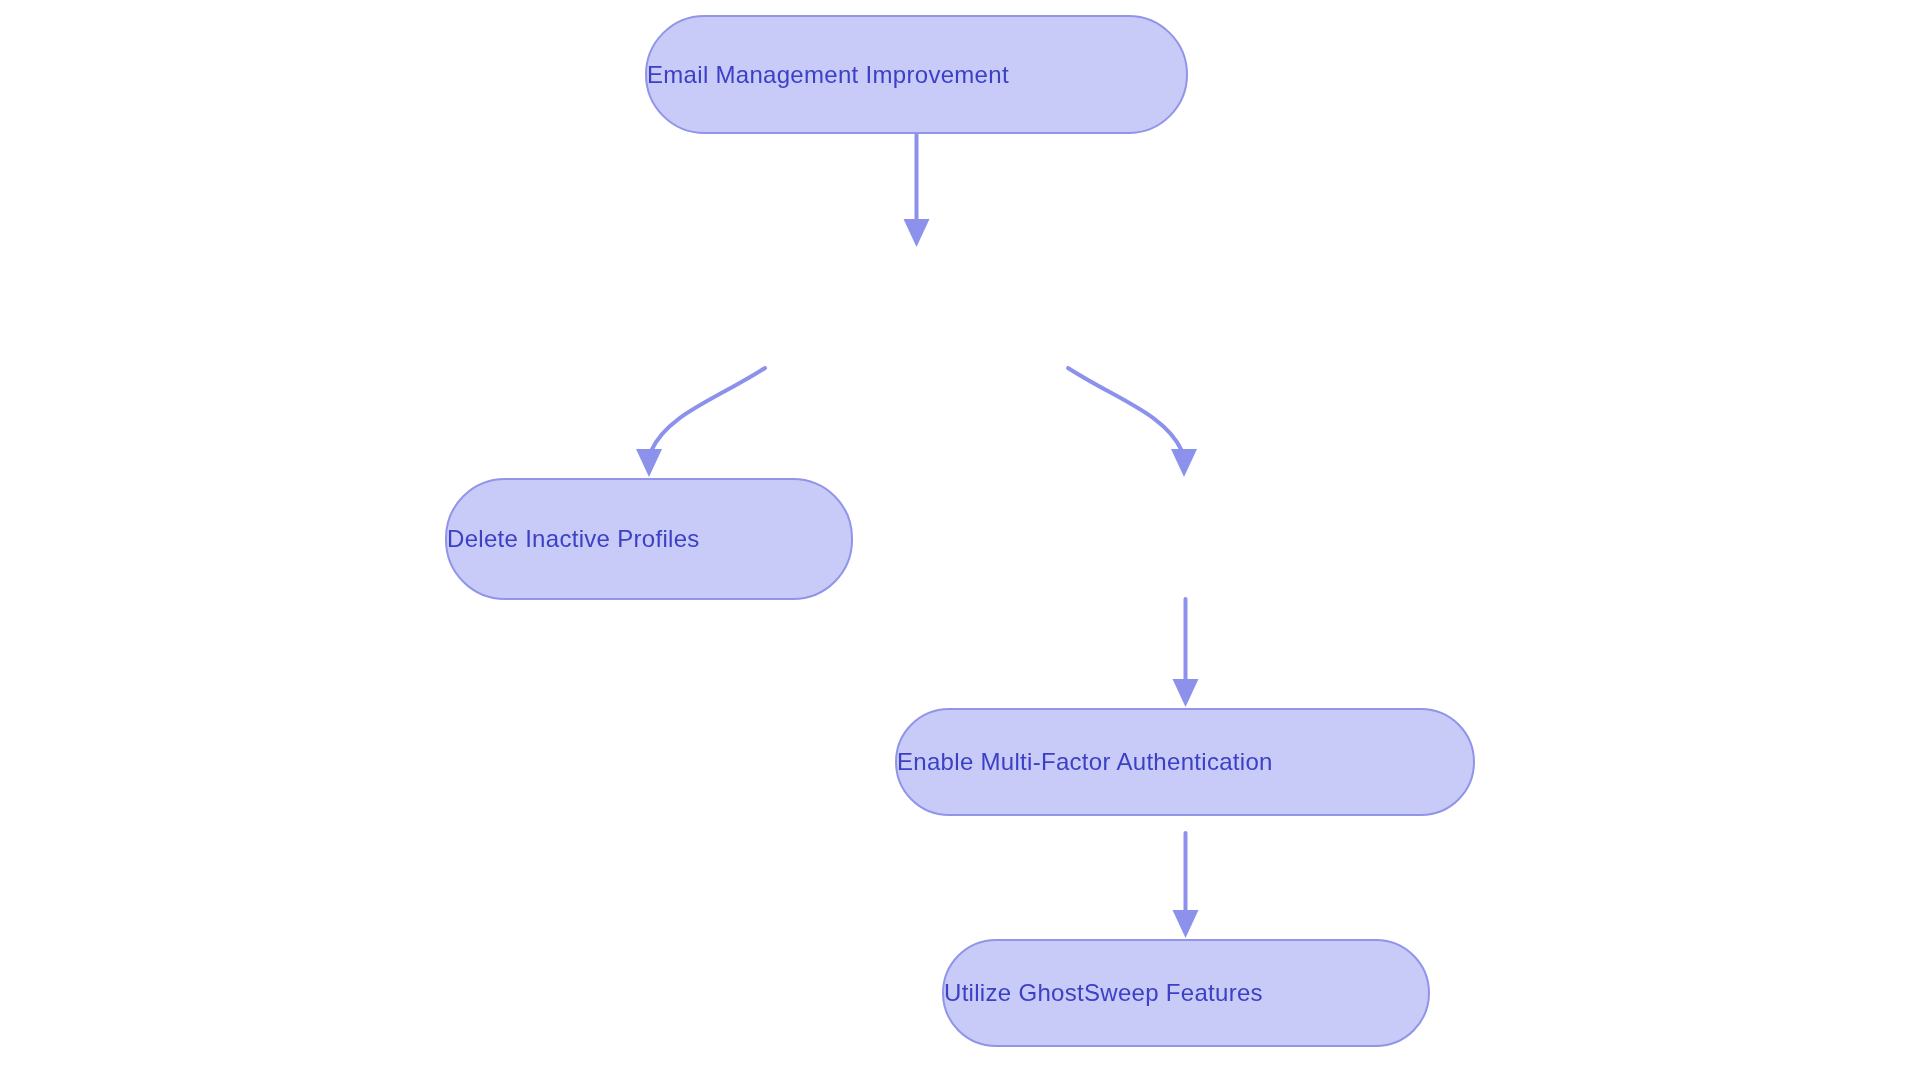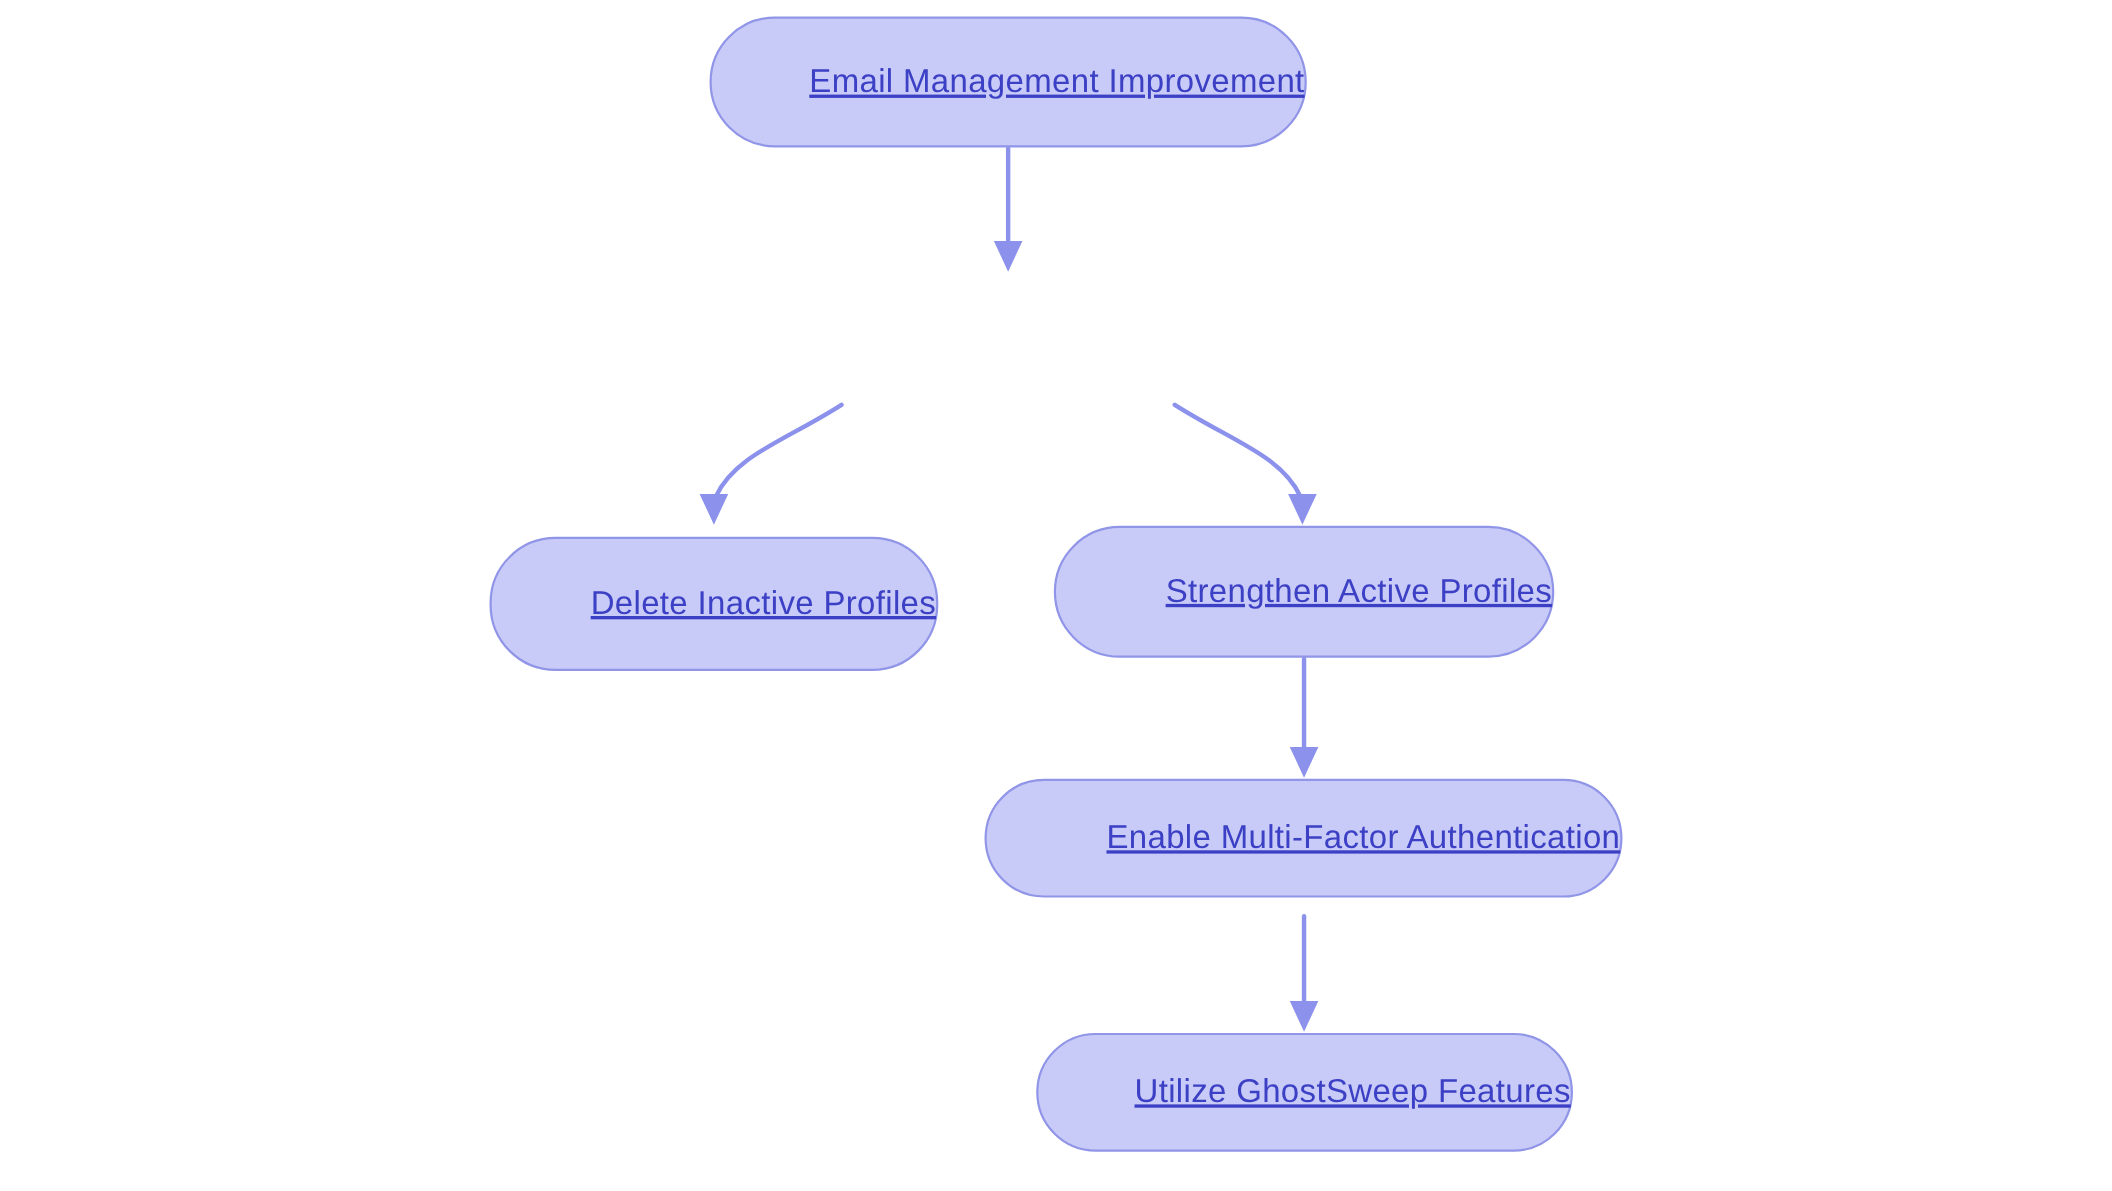--- a/index.html
+++ b/index.html
@@ -20,30 +20,29 @@
   .edges{
     position:absolute;left:0;top:0;width:1920px;height:1083px;
   }
   .node{
     position:absolute;
     box-sizing:border-box;
     background:var(--node-fill);
     border:2px solid var(--node-border);
     border-radius:60px;
     color:var(--text);
-    display:flex;align-items:center;justify-content:flex-end;
-    font-size:30px;
+    display:flex;align-items:center;justify-content:flex-start;
+    font-size:24px;
     letter-spacing:0.3px;
     white-space:nowrap;
     text-align:center;
-    text-decoration:underline;
   }
   #n1{left:645px;top:15px;width:543px;height:119px;}
   #n2{left:687px;top:248px;width:459px;height:119px;}
-  #n3{left:445px;top:478px;width:408px;height:122px;margin-top:10px;}
+  #n3{left:445px;top:478px;width:408px;height:122px;}
   #n4{left:958px;top:478px;width:455px;height:120px;}
   #n5{left:895px;top:708px;width:580px;height:108px;}
   #n6{left:942px;top:939px;width:488px;height:108px;}
   .edge-line{stroke:var(--edge);stroke-width:4;fill:none;stroke-linecap:round;}
   .edge-head{fill:var(--edge);stroke:none;}
 </style>
 </head>
 <body>
 
 <div class="canvas">
@@ -78,23 +77,20 @@
 
   <div class="node" id="n1">
     <span>Email Management Improvement</span>
   </div>
 
 
   <div class="node" id="n3">
     <span>Delete Inactive Profiles</span>
   </div>
 
-  <div class="node" id="n4">
-    <span>Strengthen Active Profiles</span>
-  </div>
 
   <div class="node" id="n5">
     <span>Enable Multi-Factor Authentication</span>
   </div>
 
   <div class="node" id="n6">
     <span>Utilize GhostSweep Features</span>
   </div>
 
 </div>

